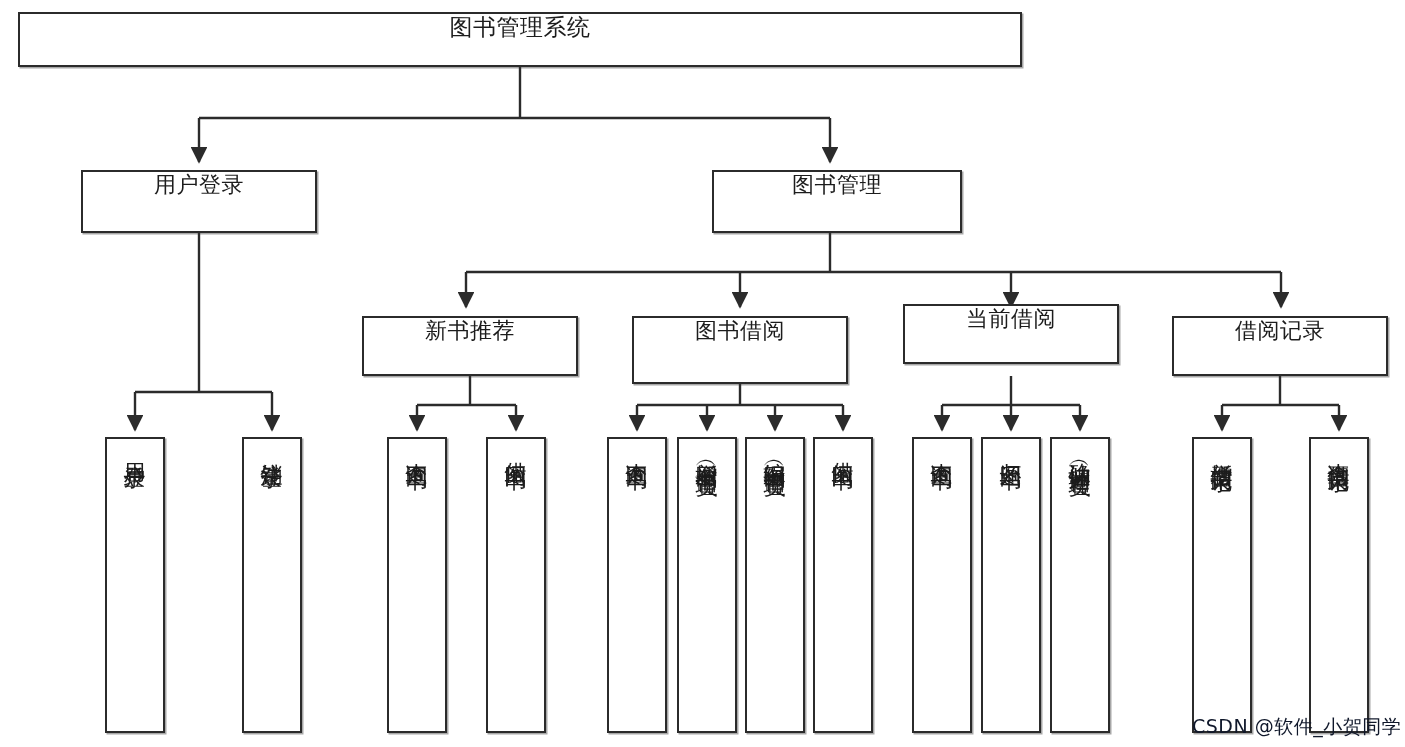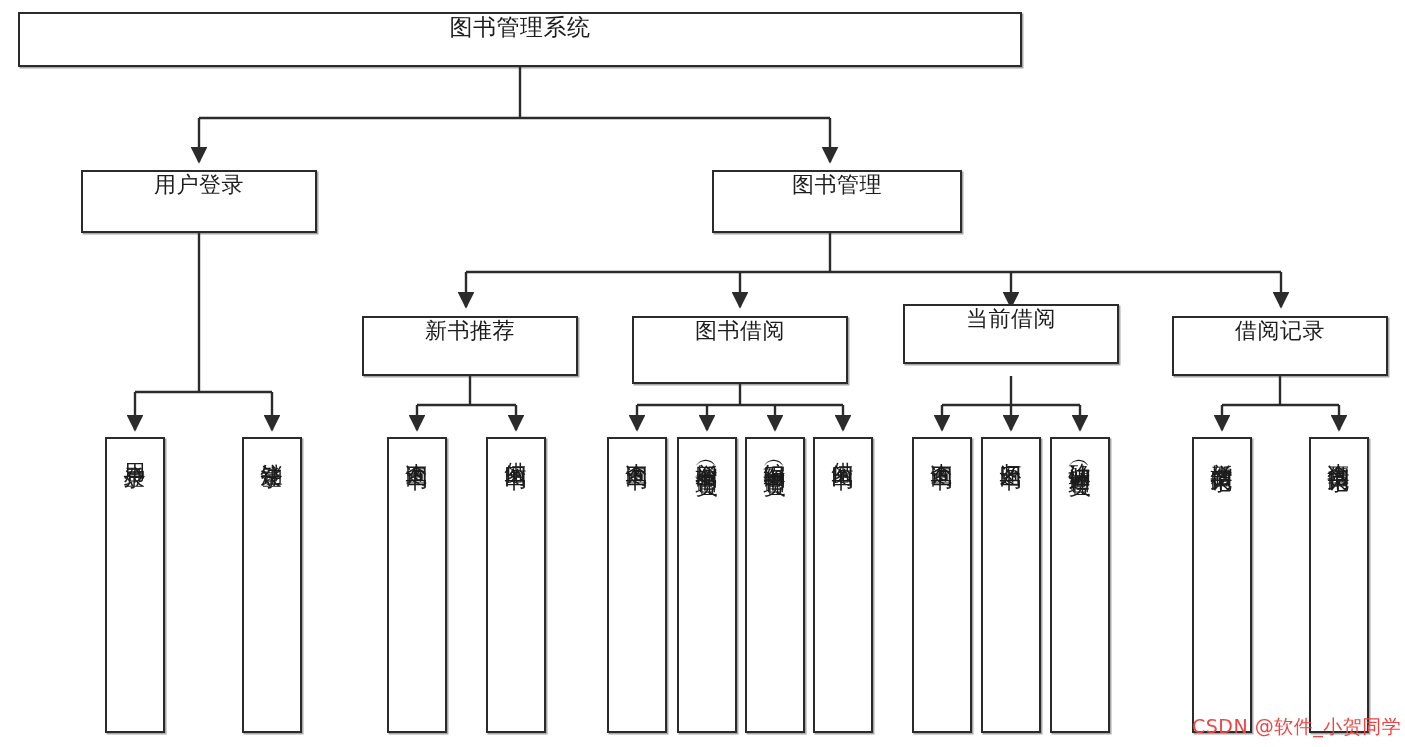--- a/index.html
+++ b/index.html
@@ -61,21 +61,21 @@
     writing-mode: vertical-rl;
     text-orientation: upright;
     font-size: 22px;
     line-height: 1.05;
     letter-spacing: 2px;
     white-space: nowrap;
   }
   .watermark {
     position: absolute;
     font-size: 19px;
-    color: #ef4444;
+    color: #0f172a;
     letter-spacing: 0.5px;
     white-space: nowrap;
     user-select: none;
   }
 </style>
 </head>
 <body>
 
 <div id="diagram-root">
 

